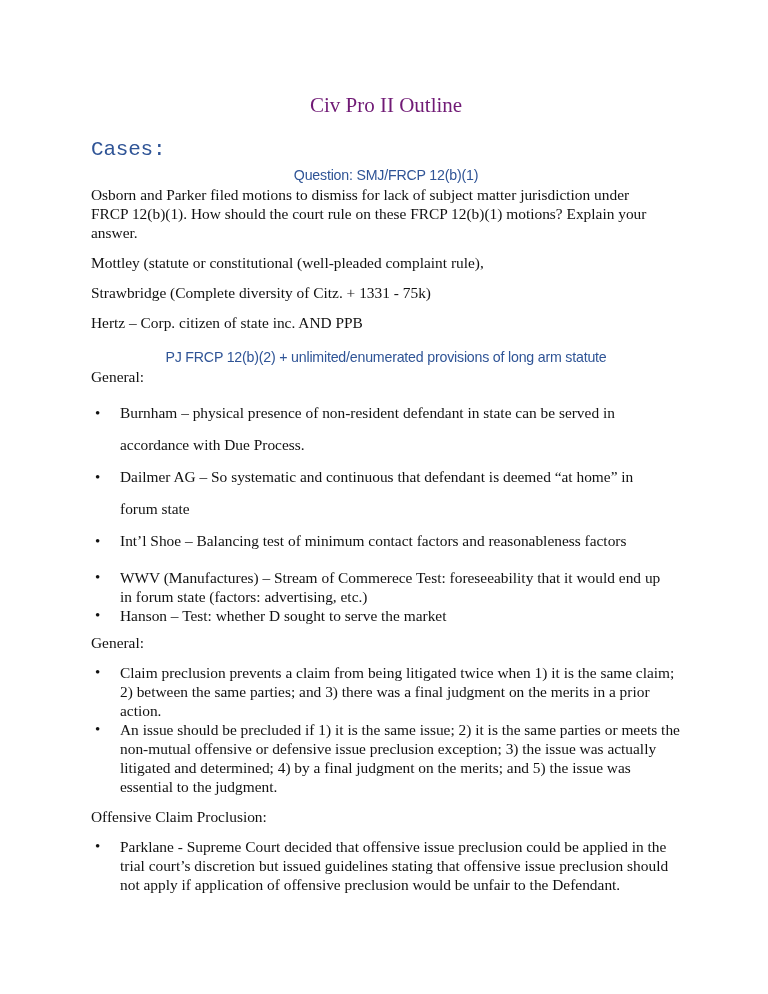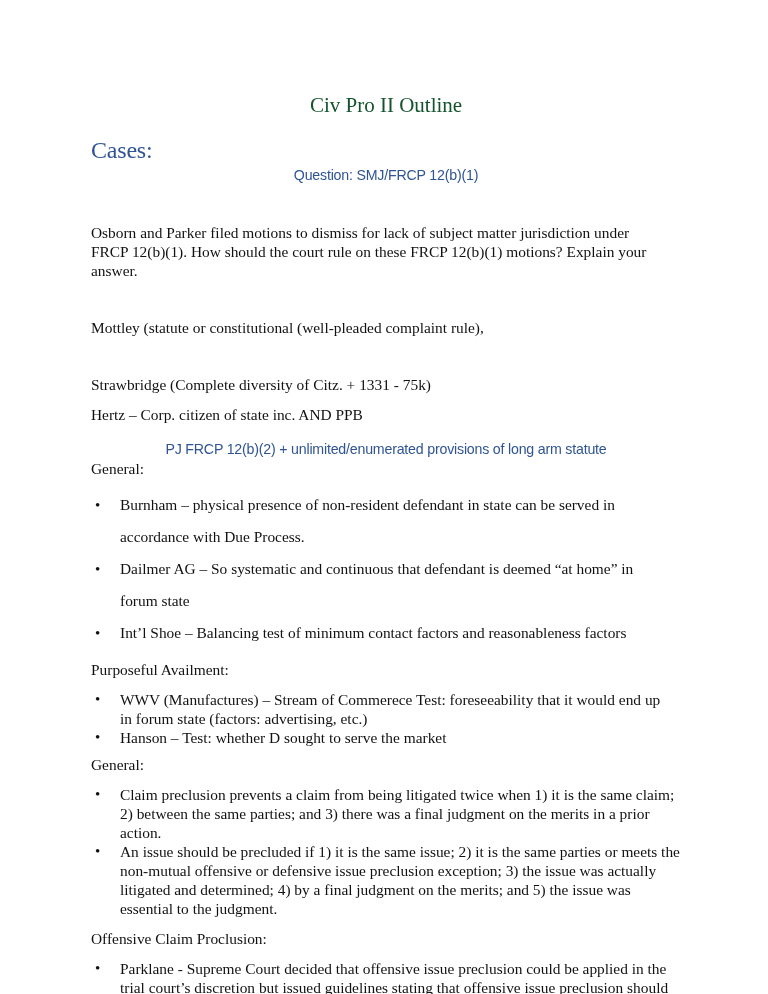--- a/index.html
+++ b/index.html
@@ -7,34 +7,34 @@
   .page {
     position: absolute; left: 0; top: 0; width: 768px; height: 994px; background: #fff;
   }
   .content {
     position: absolute; left: 91px; top: 92px; width: 590px;
     font-family: "Liberation Serif", "DejaVu Serif", serif;
     font-size: 15.4px; color: #111; line-height: 19px;
   }
   .title {
     text-align: center; font-size: 21px; line-height: 26px; margin: 0 0 0 0;
-    font-weight: normal; color: #14532d;
+    font-weight: normal; color: #701a75;
   }
   .h1 {
-    font-family: Liberation Serif, serif;
-    color: #2f5496; font-size: 24px; font-weight: normal; line-height: 24px;
+    font-family: Liberation Mono, monospace;
+    color: #2f5496; font-size: 21px; font-weight: normal; line-height: 24px;
     margin: 14px 0 0 0; letter-spacing: -0.2px;
   }
   .h2 {
     font-family: "Liberation Sans", "DejaVu Sans", sans-serif;
     color: #2f5496; font-size: 14.2px; font-weight: normal; line-height: 19px;
     margin: 4px 0 0 0; letter-spacing: -0.2px; text-align: center;
   }
   p { margin: 0; }
-  .para { margin-bottom: 11px; margin-top: 38px; }
+  .para { margin-bottom: 11px; }
   .label { margin-bottom: 11px; }
   ul { margin: 0 0 11px 0; padding-left: 29px; list-style: none; }
   li { position: relative; }
   li::before {
     content: "\2022"; position: absolute; left: -25px; top: 0; font-size: 15px;
   }
   ul.wide li { line-height: 32px; }
 </style>
 </head>
 <body>
@@ -52,21 +52,20 @@
     <p class="para">Strawbridge (Complete diversity of Citz. + 1331 - 75k)</p>
     <p style="margin-bottom:16px">Hertz – Corp. citizen of state inc. AND PPB</p>
 
     <div class="h2" style="margin-top:8px">PJ FRCP 12(b)(2) + unlimited/enumerated provisions of long arm statute</div>
     <p class="label">General:</p>
     <ul class="wide" style="width:535px">
       <li>Burnham – physical presence of non-resident defendant in state can be served in accordance with Due Process.</li>
       <li>Dailmer AG – So systematic and continuous that defendant is deemed “at home” in forum state</li>
       <li>Int’l Shoe – Balancing test of minimum contact factors and reasonableness factors</li>
     </ul>
-    <p class="label">Purposeful Availment:</p>
     <ul style="width:555px;margin-bottom:8px">
       <li>WWV (Manufactures) – Stream of Commerece Test: foreseeability that it would end up in forum state (factors: advertising, etc.)</li>
       <li>Hanson – Test: whether D sought to serve the market</li>
     </ul>
 
     <p class="label">General:</p>
     <ul style="width:560px">
       <li>Claim preclusion prevents a claim from being litigated twice when 1) it is the same claim; 2) between the same parties; and 3) there was a final judgment on the merits in a prior action.</li>
       <li>An issue should be precluded if 1) it is the same issue; 2) it is the same parties or meets the non-mutual offensive or defensive issue preclusion exception; 3) the issue was actually litigated and determined; 4) by a final judgment on the merits; and 5) the issue was essential to the judgment.</li>
     </ul>

